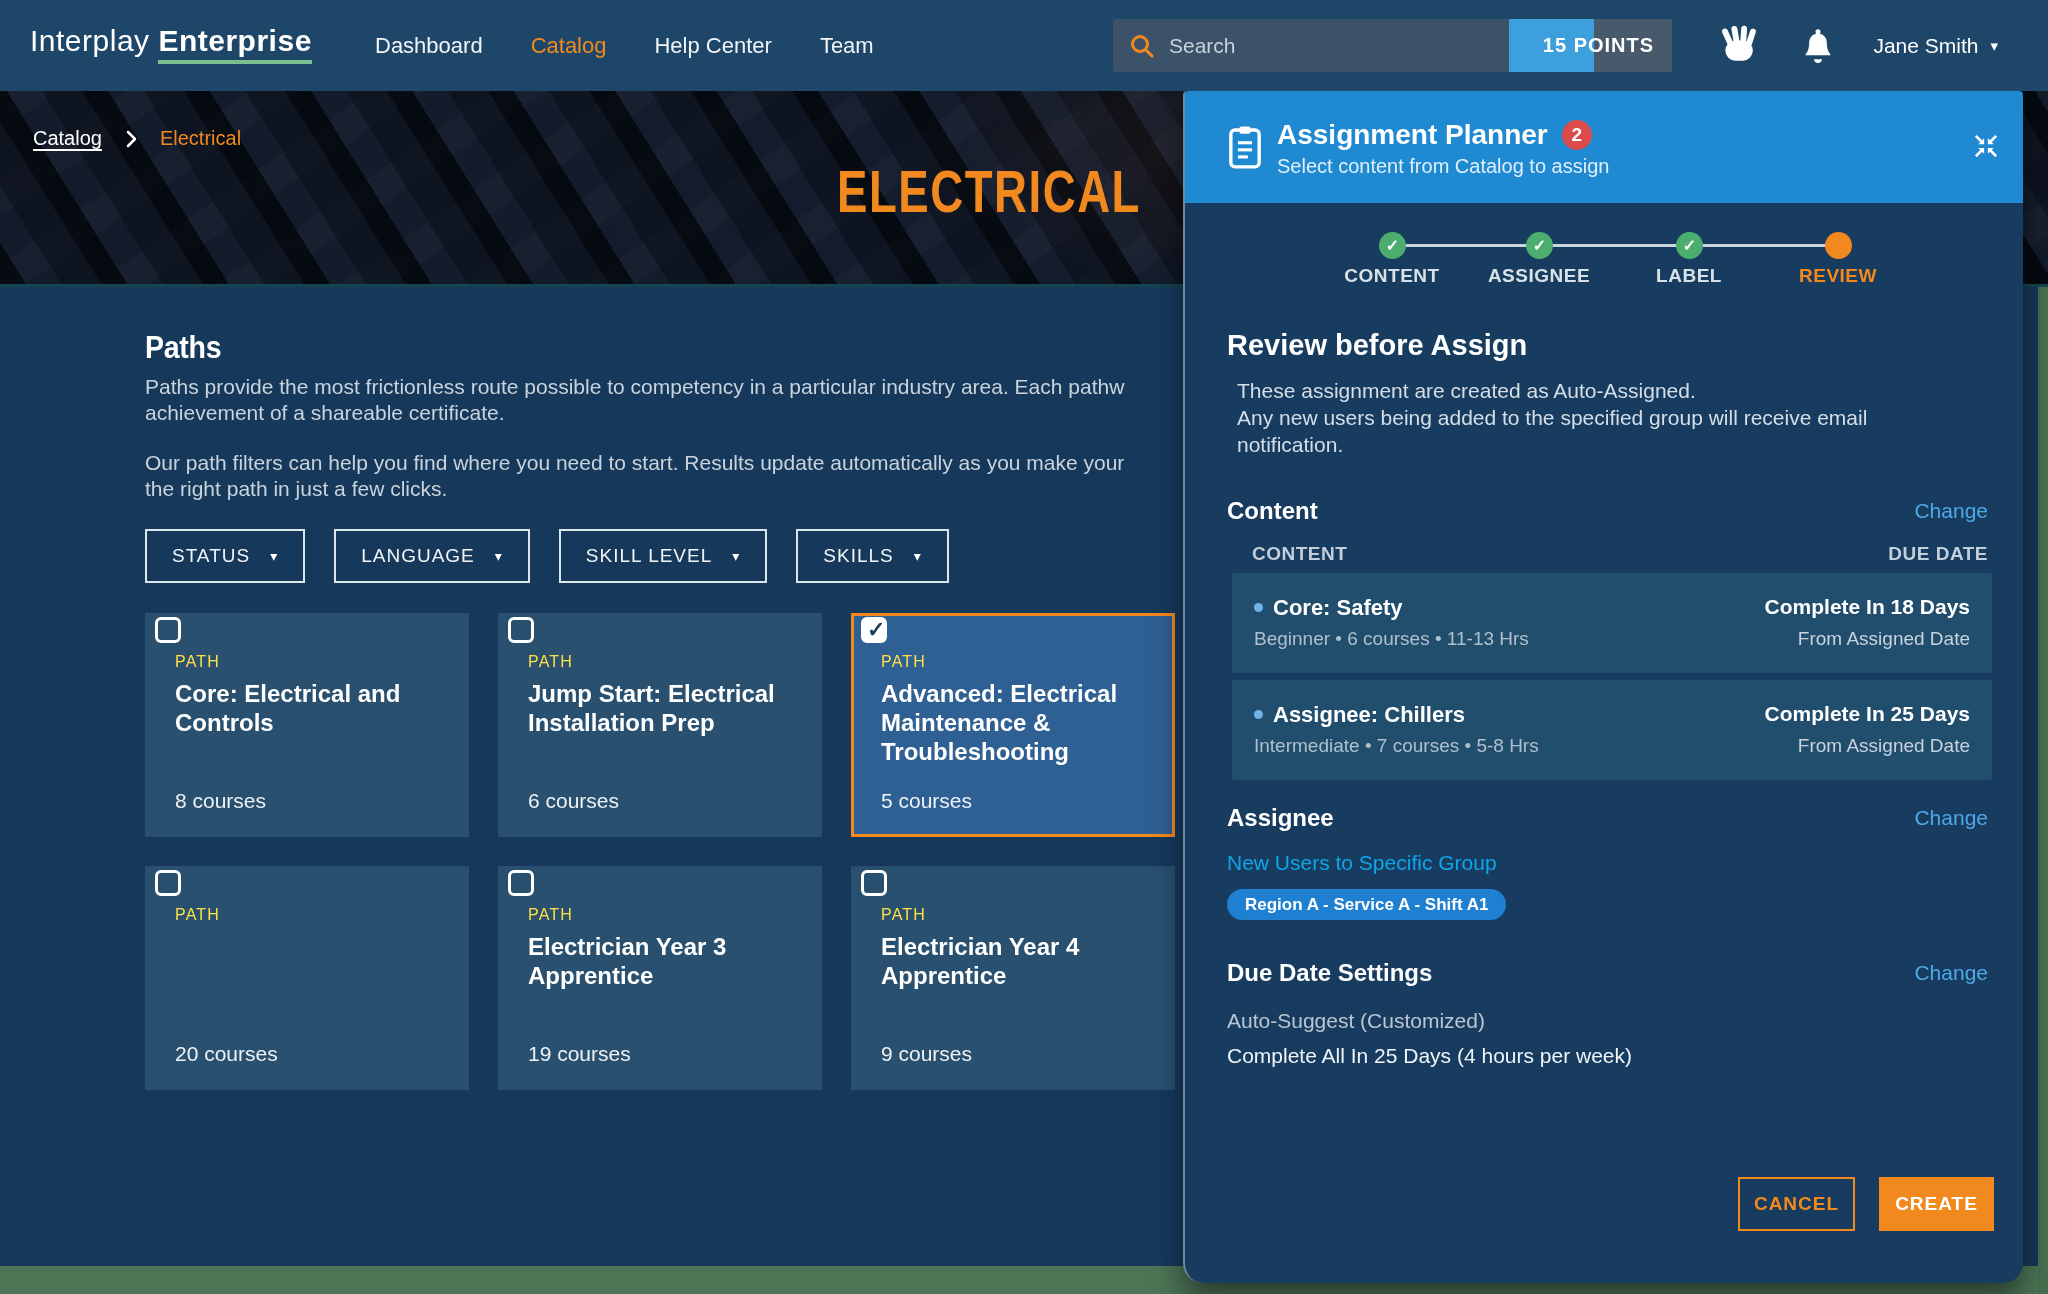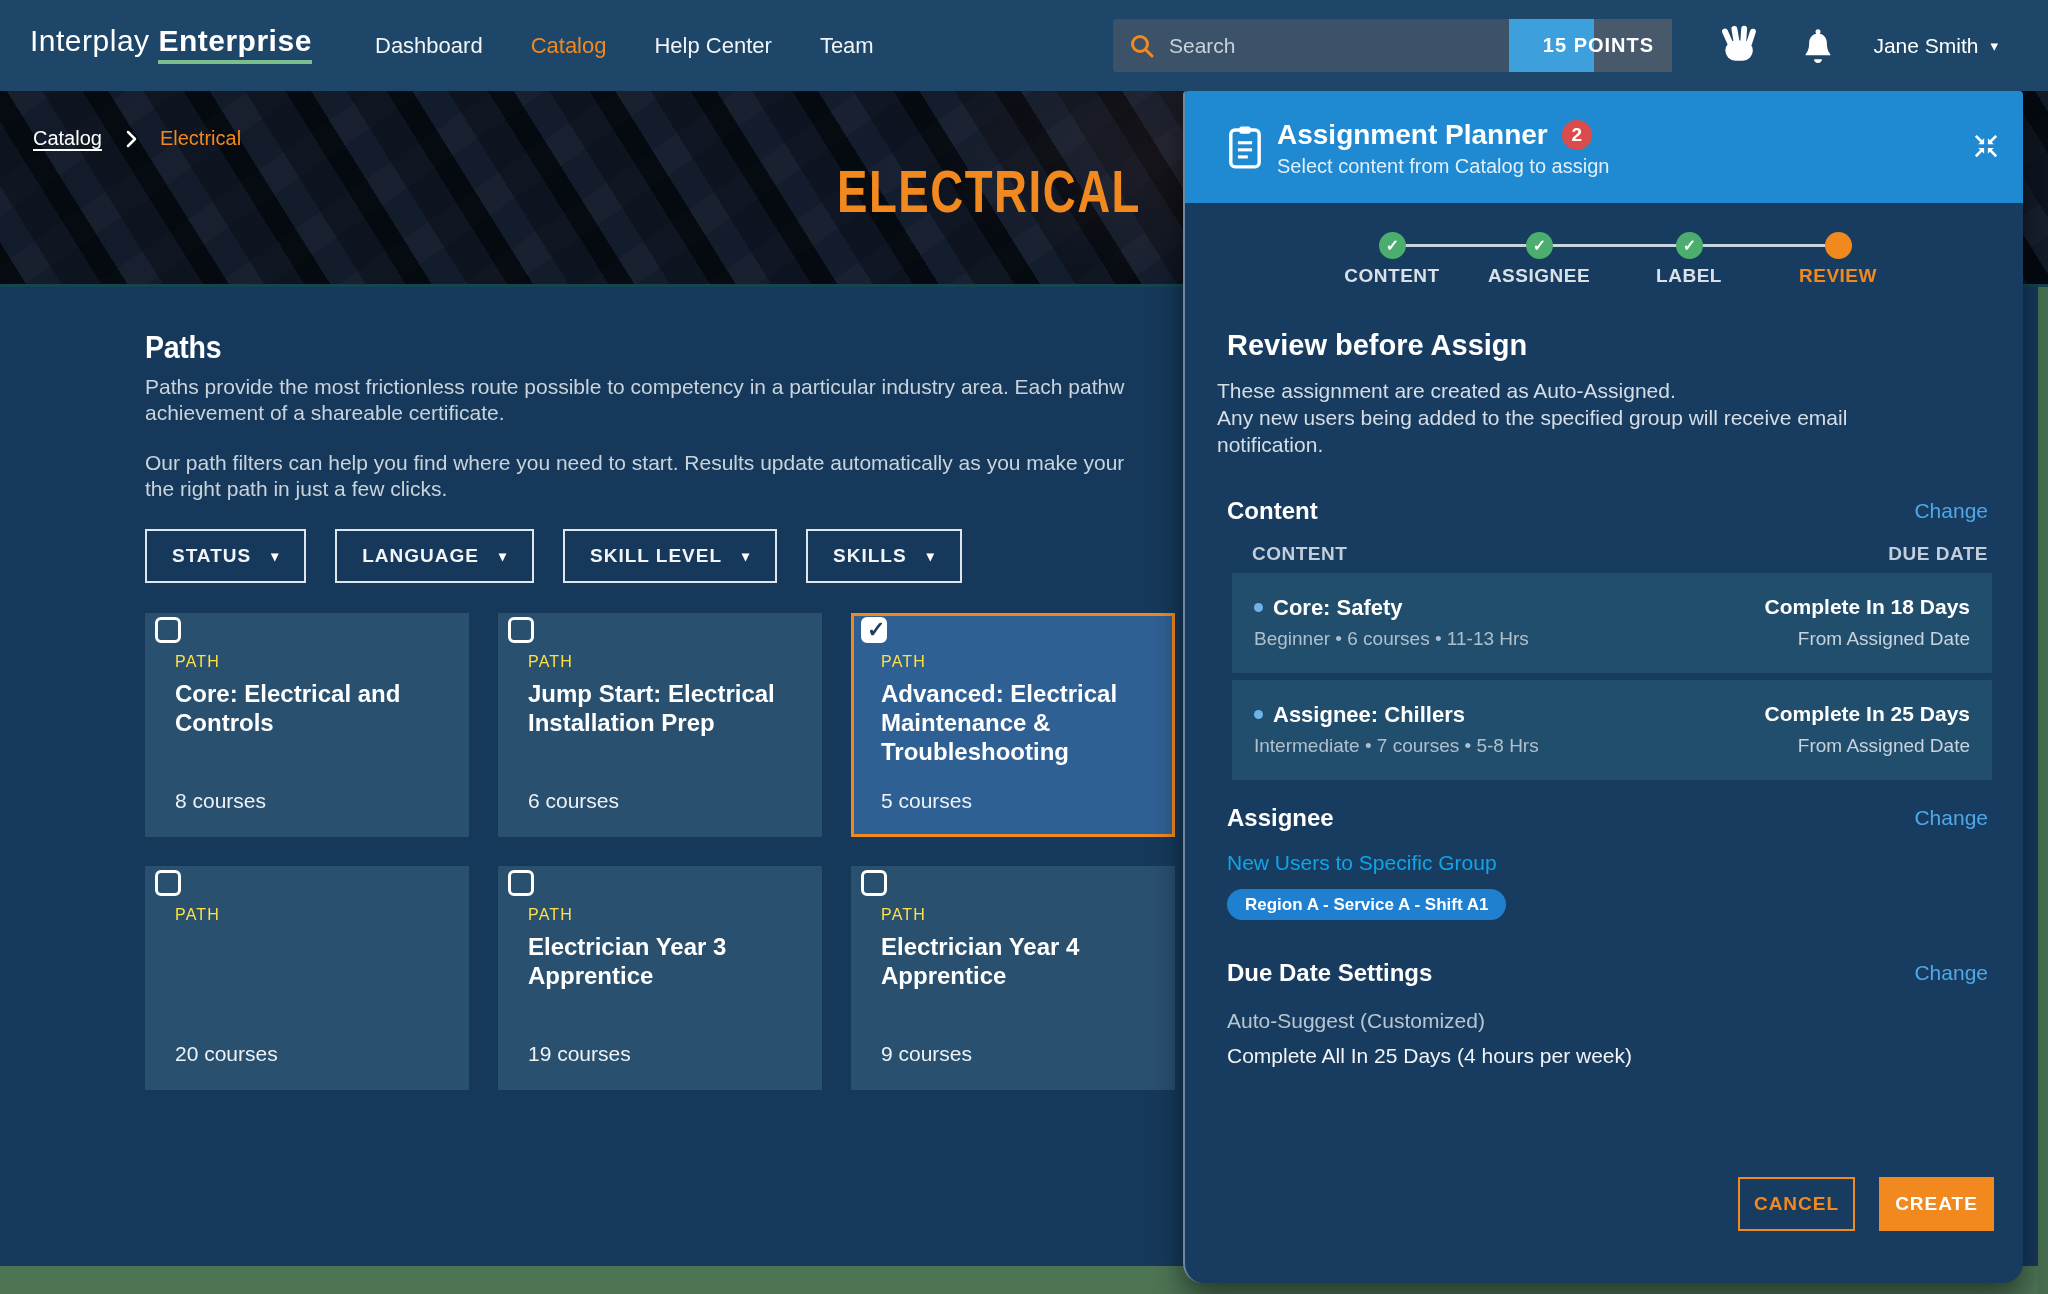--- a/index.html
+++ b/index.html
@@ -45,21 +45,21 @@
   .hero-title { position:absolute; right:907px; top:66px; color:#f2891f; font-size:60px; font-weight:700; letter-spacing:2px; white-space:nowrap; transform:scaleX(.76); transform-origin:right center; }
 
   
   .main { position:absolute; left:0; top:287px; width:2048px; height:979px; z-index:4; }
   .paths-heading { position:absolute; left:145px; top:43px; color:#fff; font-size:31px; font-weight:700; letter-spacing:-.3px; transform:scaleX(.92); transform-origin:left; }
   .para { position:absolute; left:145px; width:1036px; overflow:hidden; color:#c9d3dc; font-size:21px; line-height:26px; }
   .para div { white-space:nowrap; }
   .para1 { top:87px; }
   .para2 { top:163px; }
   .filters { position:absolute; left:145px; top:242px; display:flex; gap:29px; }
-  .filter-btn { height:54px; border:2px solid #dde6ed; color:#f2f5f8; font-size:19px; letter-spacing:1px; display:flex; align-items:center; padding:0 25px; cursor:pointer; background:transparent;font-weight:bold; }
+  .filter-btn { height:54px; border:2px solid #dde6ed; color:#f2f5f8; font-size:19px; letter-spacing:1px; display:flex; align-items:center; padding:0 25px; cursor:pointer; background:transparent; }
   .filter-btn .caret { margin-left:20px; font-size:14px; }
   .cards { position:absolute; left:145px; top:326px; display:grid; grid-template-columns:repeat(3,324px); grid-auto-rows:224px; column-gap:29px; row-gap:29px; }
   .card { position:relative; background:#29506f; cursor:pointer; }
   .card.selected { background:#2f6094; border:3px solid #f2891f; }
   .checkbox { position:absolute; left:10px; top:4px; width:26px; height:26px; border:3px solid #fff; border-radius:6px; background:transparent; }
   .card.selected .checkbox { left:7px; top:1px; background:#fff; }
   .card.selected .checkbox::after { content:"\2713"; position:absolute; left:3px; top:-3px; font-size:22px; font-weight:700; color:#1d3c5a; }
   .card-tag { position:absolute; left:30px; top:40px; color:#fde047; font-size:16px; letter-spacing:1.2px; }
   .card.selected .card-tag { left:27px; top:37px; }
   .card-title { position:absolute; left:30px; top:66px; right:22px; color:#fff; font-size:24px; font-weight:700; line-height:29px; }
@@ -80,21 +80,21 @@
 
   .stepper-line { position:absolute; left:207px; top:153px; width:446px; height:3px; background:#c9d5df; }
   .step-dot { position:absolute; top:141px; width:27px; height:27px; border-radius:50%; margin-left:-13px; text-align:center; }
   .step-dot .dot-check { color:#fff; font-size:16px; font-weight:700; line-height:27px; }
   .step-dot.st-done { background:#4cae6e; }
   .step-dot.st-active { background:#f2891f; }
   .step-label { position:absolute; top:174px; width:160px; margin-left:-80px; text-align:center; color:#d9e1e8; font-size:19px; font-weight:700; letter-spacing:.5px; }
   .step-label.st-active { color:#f2891f; }
 
   .review-heading { position:absolute; left:42px; top:238px; color:#fff; font-size:29px; font-weight:700; }
-  .review-note { position:absolute; left:32px; top:286px; width:640px; color:#d5dee6; font-size:21px; line-height:27px; white-space:pre-line; }
+  .review-note { position:absolute; left:52px; top:286px; width:640px; color:#d5dee6; font-size:21px; line-height:27px; white-space:pre-line; }
 
   .sec-heading { position:absolute; left:42px; color:#fff; font-size:24px; font-weight:700; }
   .change-link { position:absolute; right:35px; color:#4fa8e8; font-size:21px; cursor:pointer; }
 
   .tbl-col { position:absolute; color:#c2ceda; font-size:19px; font-weight:700; letter-spacing:.5px; }
   .content-row { position:absolute; left:47px; width:760px; height:100px; background:#224e6e; border-radius:2px; }
   .row-title { position:absolute; left:22px; top:22px; color:#fff; font-size:22px; font-weight:700; }
   .row-dot { display:inline-block; width:9px; height:9px; border-radius:50%; background:#6fb3e8; margin-right:10px; vertical-align:3px; }
   .row-meta { position:absolute; left:22px; top:55px; color:#afc0cd; font-size:19px; }
   .row-due { position:absolute; right:22px; top:22px; color:#fff; font-size:21px; font-weight:700; text-align:right; }

